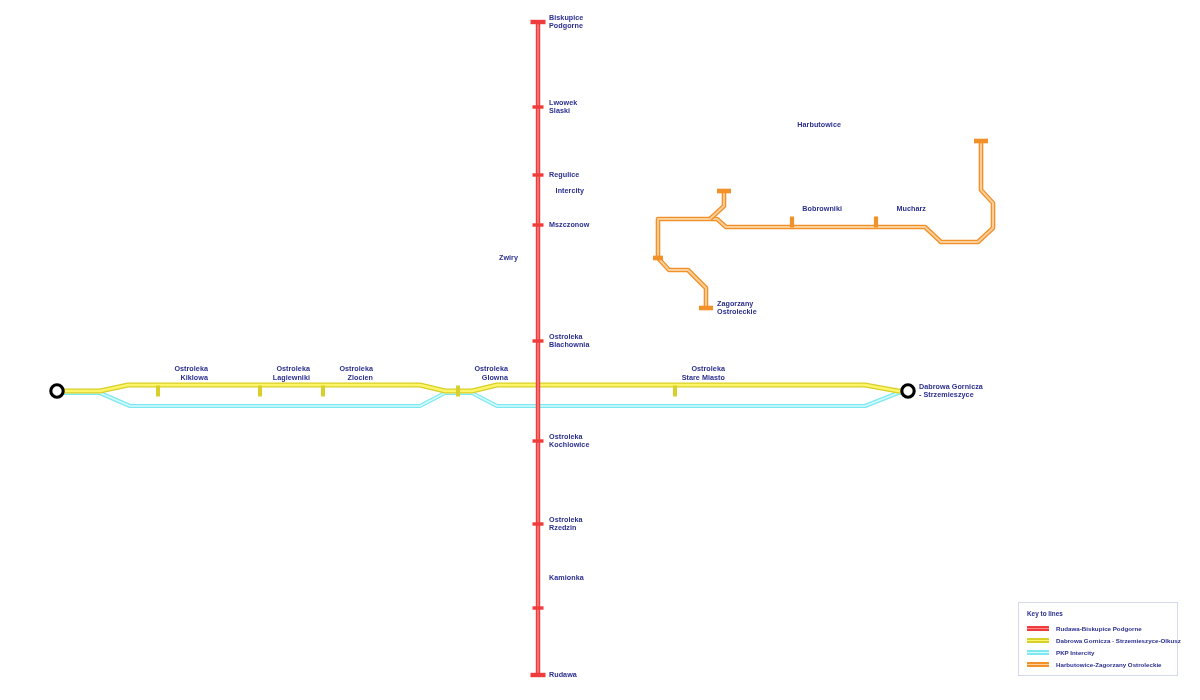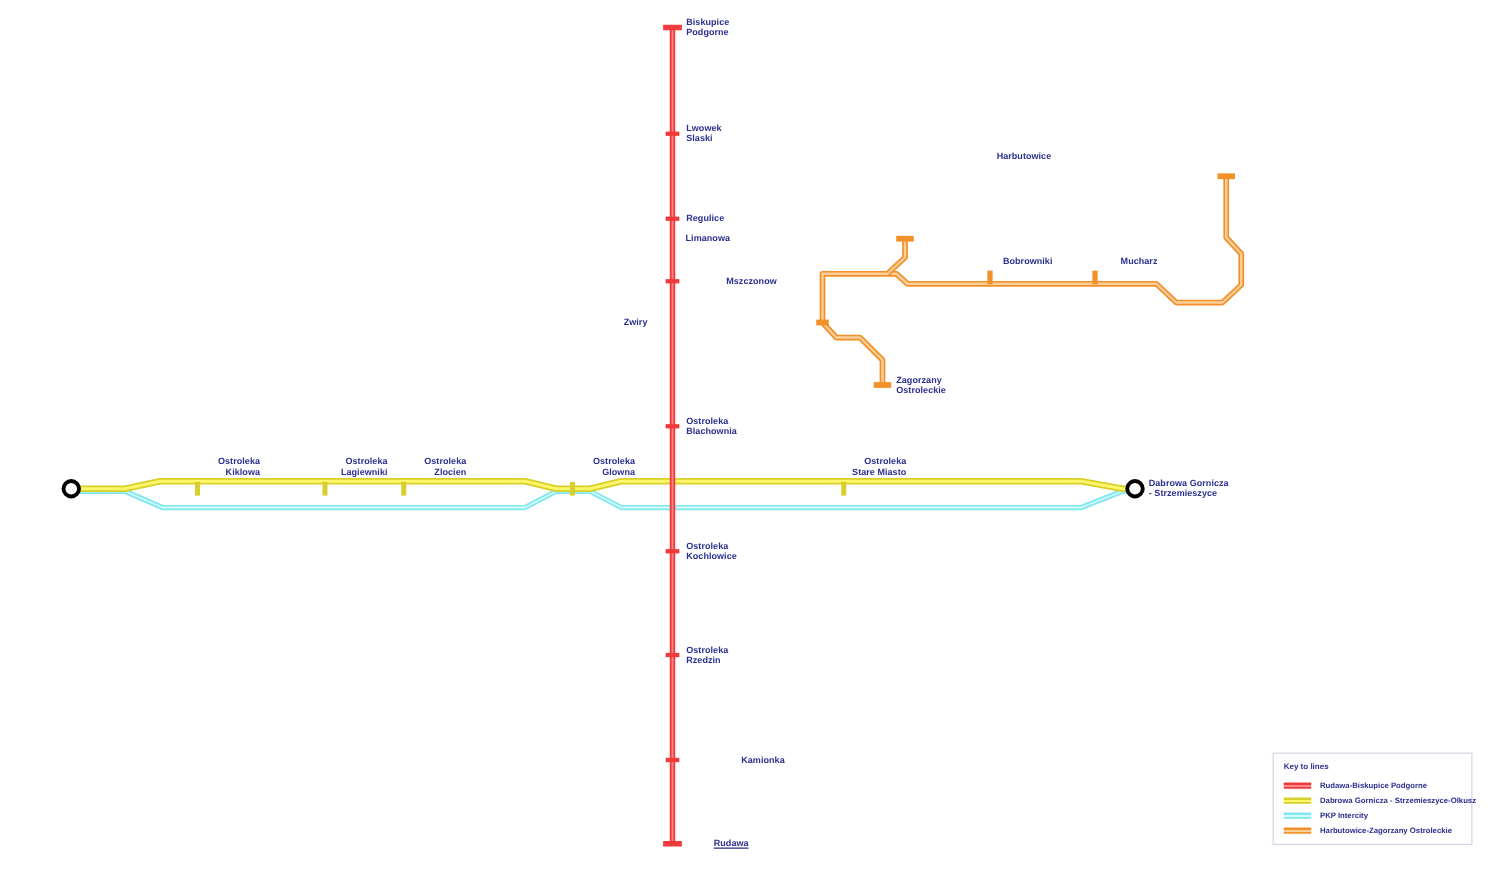--- a/index.html
+++ b/index.html
@@ -134,44 +134,44 @@
       </g>
   </svg>
 
   
   <div id="label-layer">
       <div class="station-label label-right" style="left: 549px; top: 14px;">Biskupice
 Podgorne</div>
       <div class="station-label label-right" style="left: 549px; top: 99px;">Lwowek
 Slaski</div>
       <div class="station-label label-right" style="left: 549px; top: 171px;">Regulice</div>
-      <div class="station-label label-right" style="left: 581px; top: 221px;">Mszczonow</div>
+      <div class="station-label label-right" style="left: 549px; top: 221px;">Mszczonow</div>
       <div class="station-label label-right" style="left: 549px; top: 333px;">Ostroleka
 Blachownia</div>
       <div class="station-label label-right" style="left: 549px; top: 433px;">Ostroleka
 Kochlowice</div>
       <div class="station-label label-right" style="left: 549px; top: 516px;">Ostroleka
 Rzedzin</div>
-      <div class="station-label label-right" style="left: 549px; top: 604px; margin-left: 44px;">Kamionka</div>
-      <div class="station-label label-right" style="left: 571px; top: 671px; text-decoration: underline;">Rudawa</div>
+      <div class="station-label label-right" style="left: 549px; top: 574px;">Kamionka</div>
+      <div class="station-label label-right" style="left: 549px; top: 671px;">Rudawa</div>
       <div class="station-label label-left" style="right: 1154px; top: 387px; text-align: center;">Olkusz</div>
       <div class="station-label label-center" style="left: 108px; width: 100px; top: 365.2px;">Ostroleka
 Kiklowa</div>
       <div class="station-label label-center" style="left: 210px; width: 100px; top: 365.2px;">Ostroleka
 Lagiewniki</div>
       <div class="station-label label-center" style="left: 273px; width: 100px; top: 365.2px;">Ostroleka
 Zlocien</div>
       <div class="station-label label-center" style="left: 408px; width: 100px; top: 365.2px;">Ostroleka
 Glowna</div>
       <div class="station-label label-center" style="left: 625px; width: 100px; top: 365.2px;">Ostroleka
 Stare Miasto</div>
       <div class="station-label label-right" style="left: 919px; top: 383px;">Dabrowa Gornicza
 - Strzemieszyce</div>
       <div class="station-label label-left" style="right: 230px; top: 121px;">Harbutowice</div>
-      <div class="station-label label-left" style="right: 487px; top: 187px;">Limanowa</div>
+      <div class="station-label label-left" style="right: 487px; top: 187px;">Intercity</div>
       <div class="station-label label-center" style="left: 742px; width: 100px; top: 204.6px;">Bobrowniki</div>
       <div class="station-label label-center" style="left: 826px; width: 100px; top: 204.6px;">Mucharz</div>
       <div class="station-label label-left" style="right: 553px; top: 254px;">Zwiry</div>
       <div class="station-label label-right" style="left: 717px; top: 300px;">Zagorzany
 Ostroleckie</div>
     </div>
 
   
   <div id="legend">
     <div class="legend-title">Key to lines</div>

